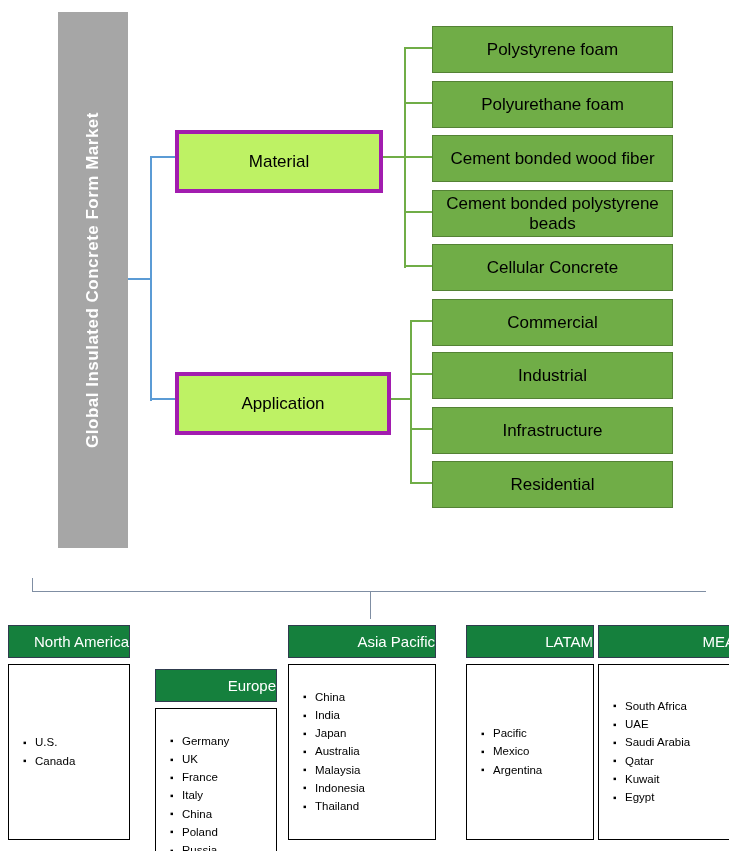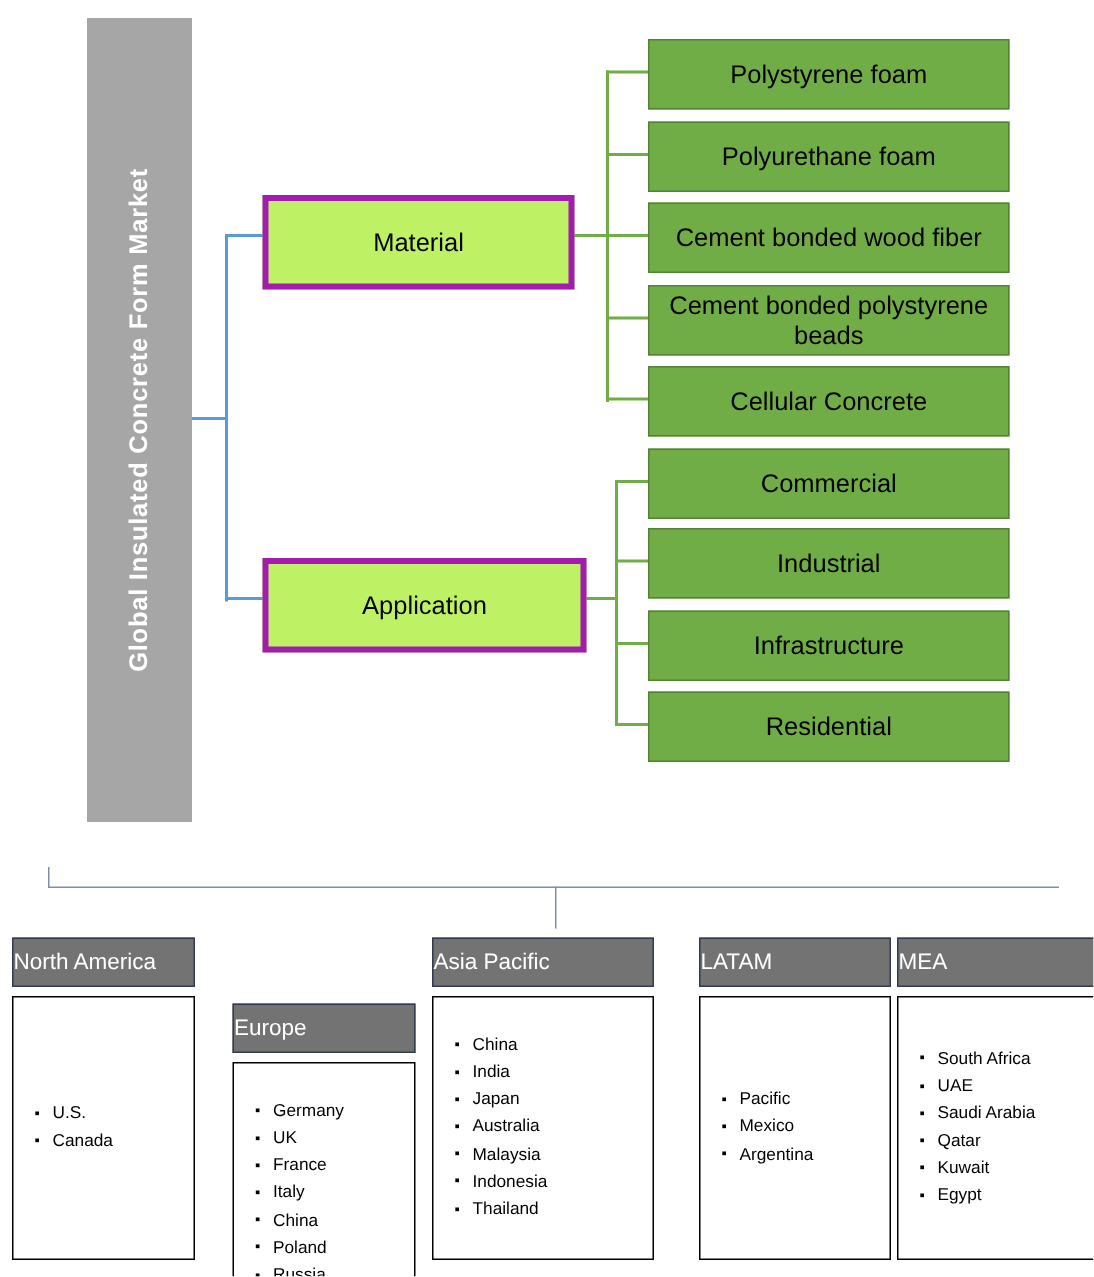--- a/index.html
+++ b/index.html
@@ -44,25 +44,25 @@
     font-size: 17px;
     color: #000000;
   }
   .blue-box  { background: #bef264; border: 4px solid #a21caf; }
   .green-box { background: #70ad47; border: 1px solid #548235; left: 432px; width: 239px; height: 45px; }
 
   
   .region-header {
     position: absolute;
     top: 625px; height: 33px;
-    background: #737373;
+    background: #15803d;
     border: 1px solid #303c4e;
     color: #ffffff;
     font-size: 15px;
-    display: flex; align-items: center; justify-content: flex-start;
+    display: flex; align-items: center; justify-content: flex-end;
     box-sizing: border-box;
   }
   .region-box {
     position: absolute;
     top: 664px; height: 176px;
     background: #ffffff;
     border: 1px solid #000000;
     box-sizing: border-box;
   }
   .region-list {

